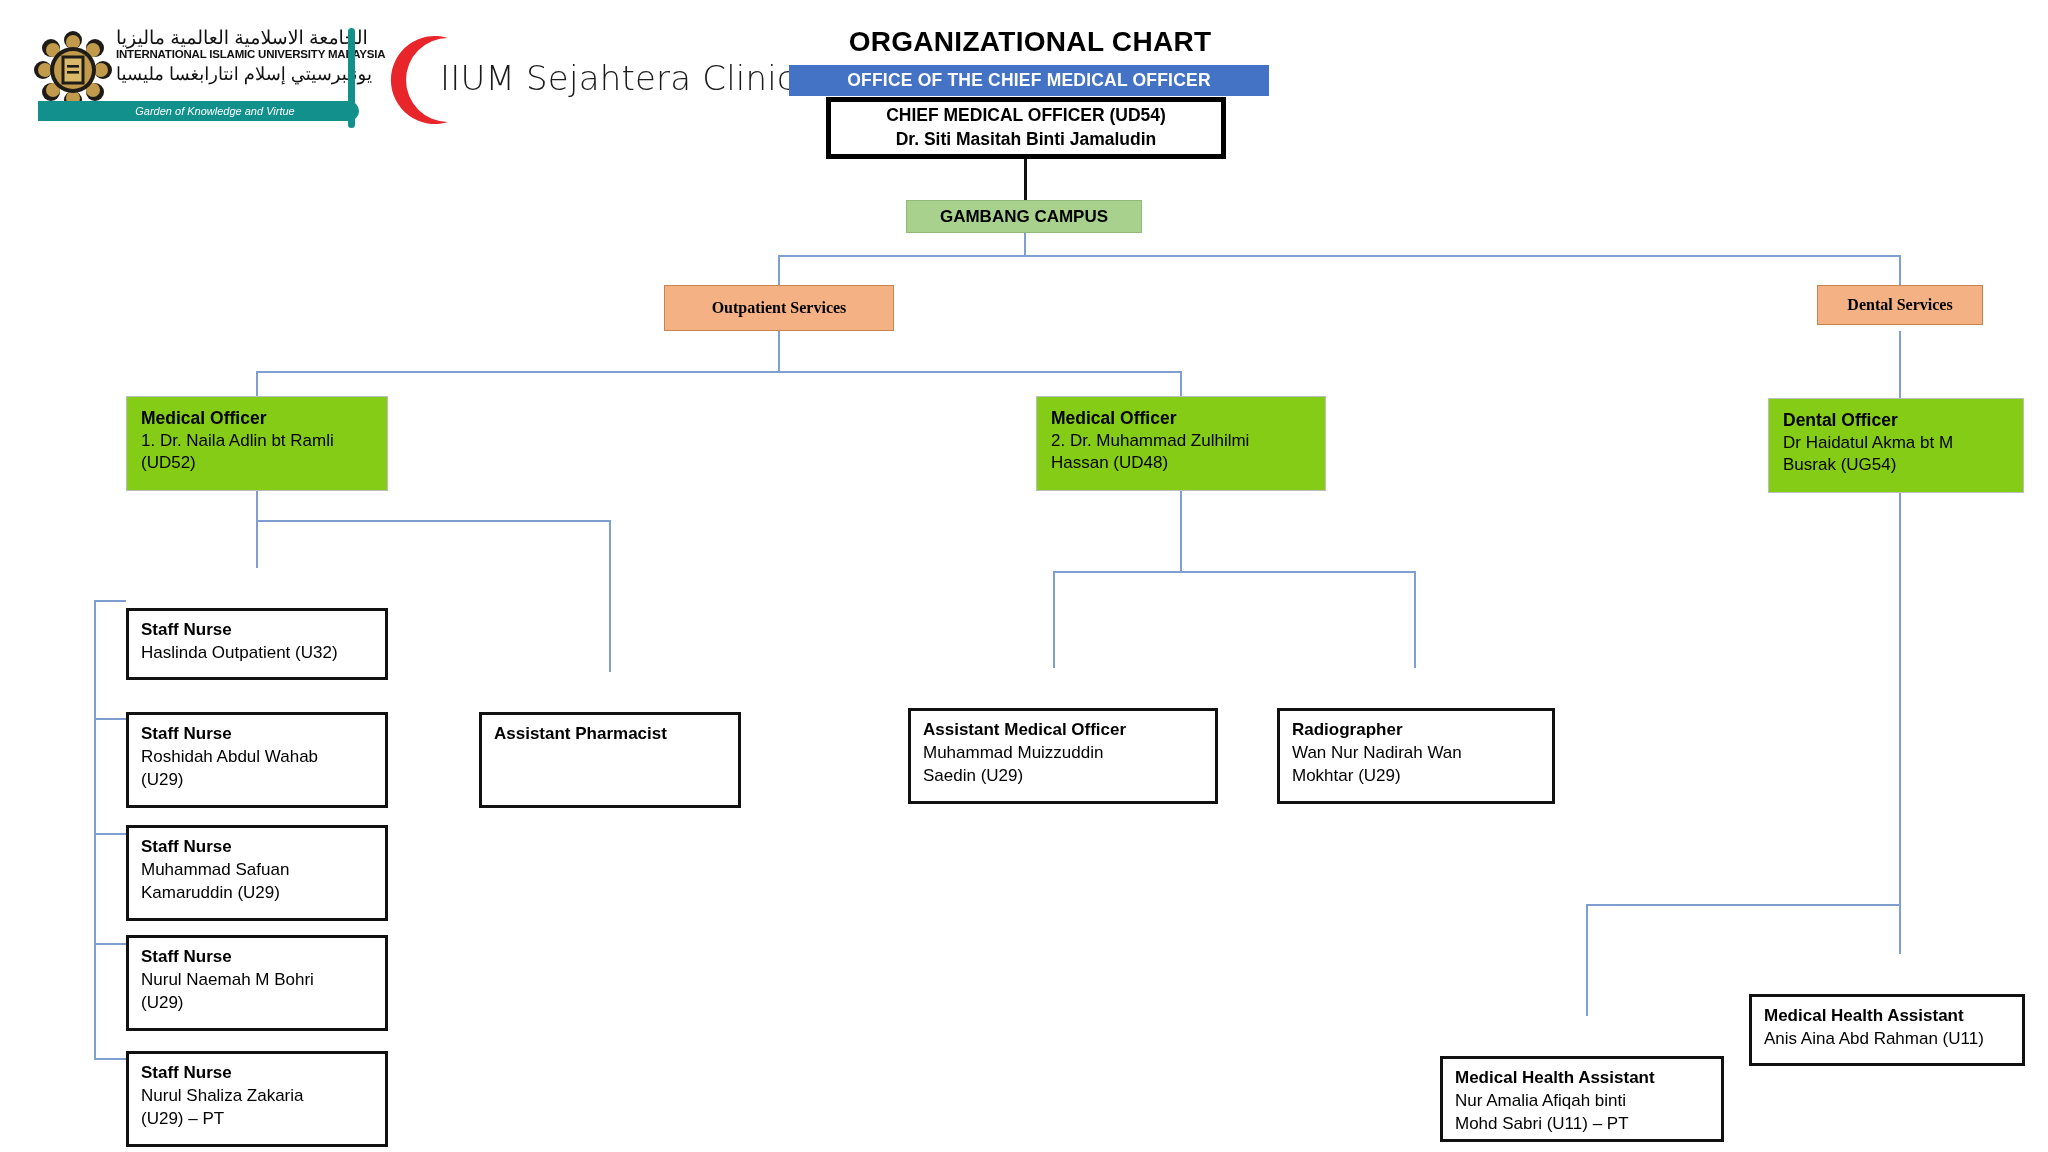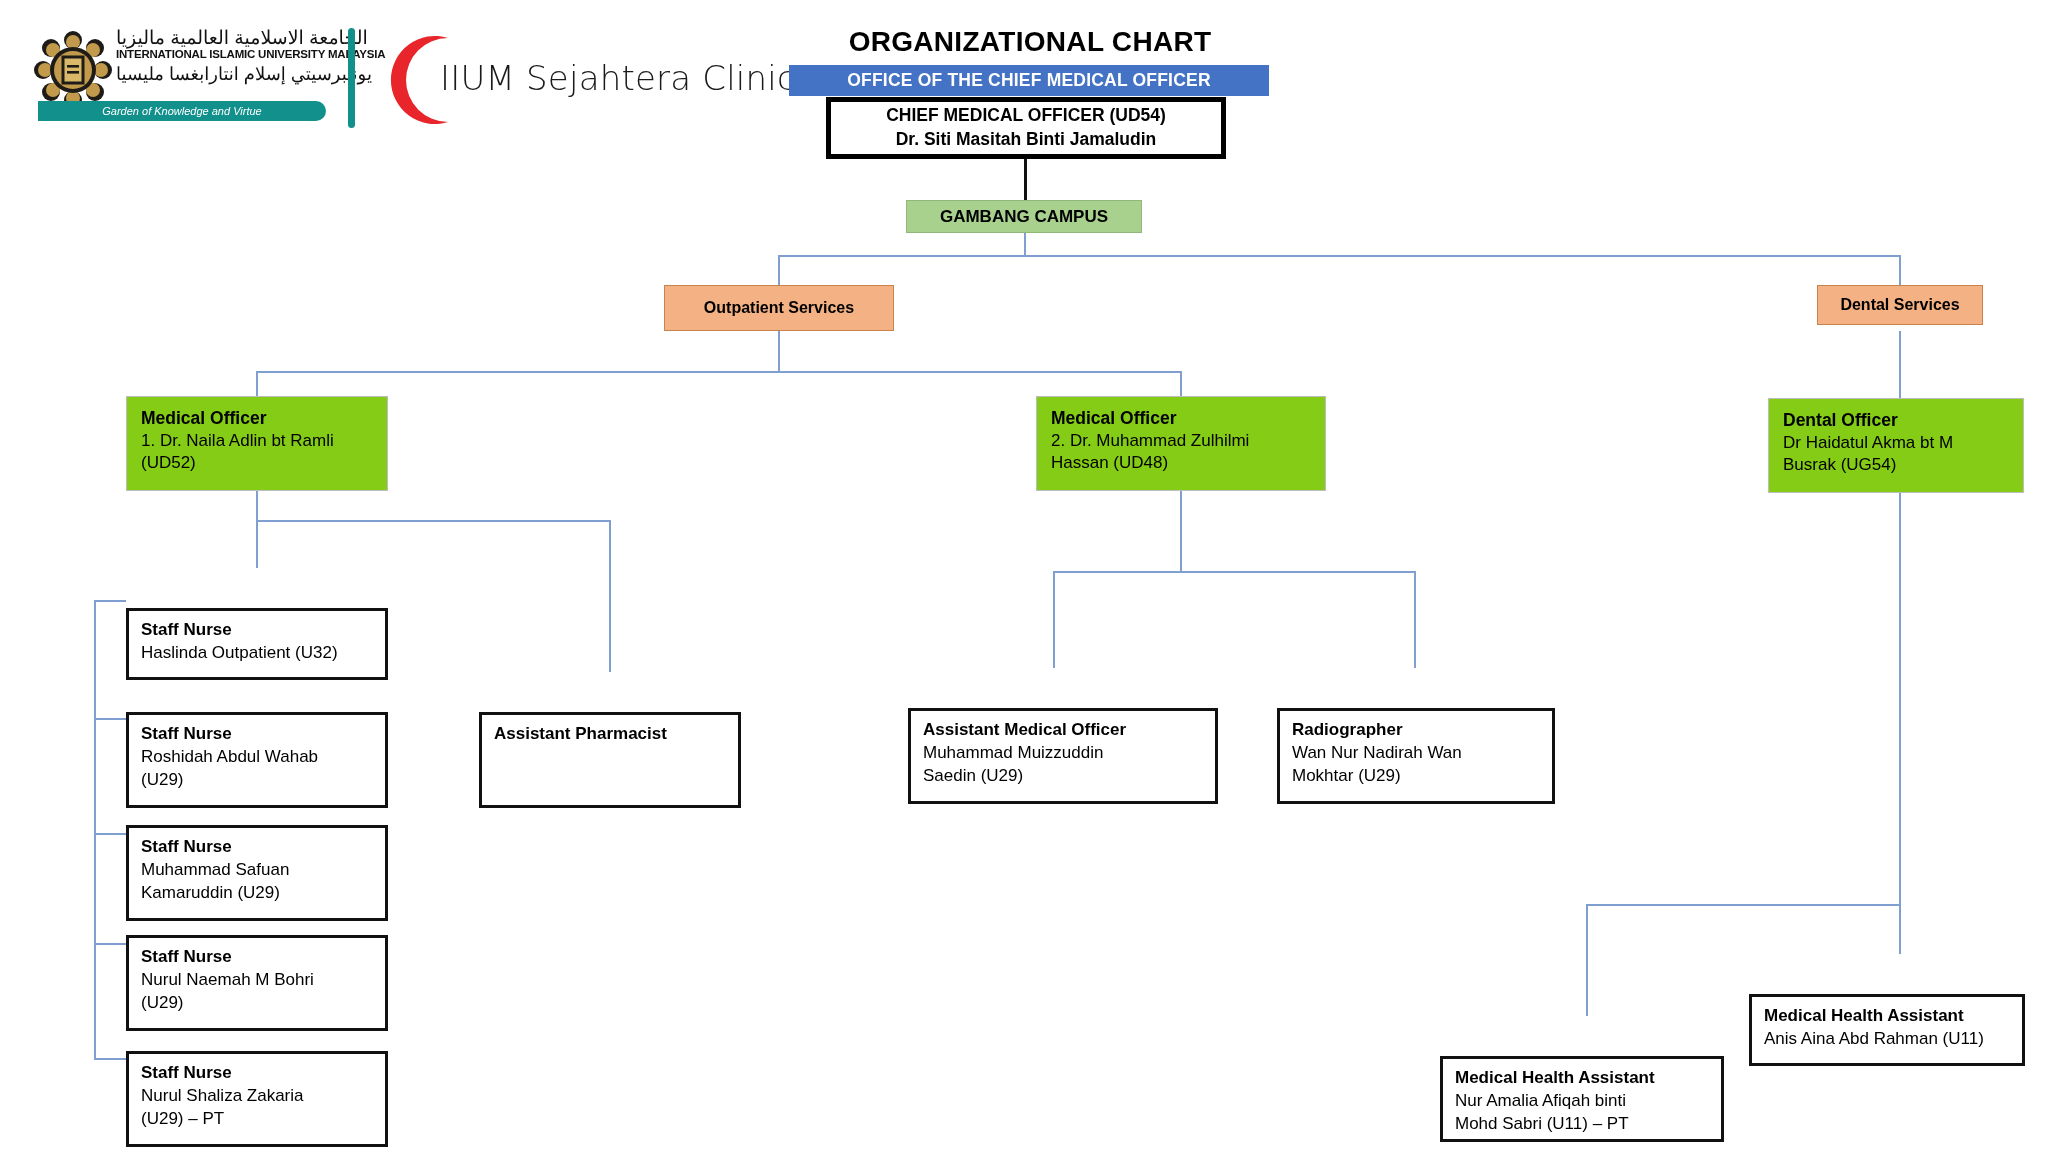--- a/index.html
+++ b/index.html
@@ -13,21 +13,21 @@
 
   
   #logo-area{left:30px;top:22px;width:760px;height:115px;}
   #iium-logo{left:0px;top:0px;width:300px;height:110px;}
   .iium-flower{position:absolute;left:4px;top:8px;width:78px;height:80px;}
   .ar-line{position:absolute;text-align:center;white-space:nowrap;}
   .ar-top{left:86px;top:4px;width:210px;font-size:19px;color:#111;letter-spacing:-1px;}
   .en-line{left:86px;top:26px;width:210px;font-size:11.5px;font-weight:bold;color:#111;letter-spacing:-0.2px;}
   .ar-bot{left:86px;top:41px;width:210px;font-size:18px;color:#111;letter-spacing:-1px;}
   .teal-bar{position:absolute;left:8px;top:79px;width:288px;height:20px;background:#12908c;
-    border-radius:0 10px 10px 0;}
+    border-radius:0 10px 10px 0;padding-left:33px;}
   .teal-bar span{display:block;text-align:center;color:#fff;font-size:11px;font-style:italic;line-height:20px;}
   #divider{left:318px;top:6px;width:7px;height:100px;background:#12908c;border-radius:4px;}
 
   #crescent-wrap{left:340px;top:10px;width:100px;height:96px;}
   #clinic-name{left:410px;top:36px;width:380px;font-size:34px;color:#1a1a1a;
     font-family:"DejaVu Sans", sans-serif;font-weight:300;letter-spacing:0.2px;white-space:nowrap;}
 
   
   #chart-title{left:790px;top:26px;width:480px;text-align:center;
     font-size:28px;font-weight:bold;letter-spacing:0.3px;}
@@ -37,21 +37,21 @@
   #cmo-box{left:826px;top:97px;width:400px;height:62px;border:5px solid #000;background:#fff;
     display:flex;flex-direction:column;align-items:center;justify-content:center;}
   #cmo-box div{font-size:17.5px;font-weight:bold;line-height:1.35;}
 
   
   #campus-box{left:906px;top:200px;width:236px;height:33px;background:#a9d18e;
     border:1px solid #8fb87a;display:flex;align-items:center;justify-content:center;}
   #campus-box span{font-size:17px;font-weight:bold;}
 
   
-  .svc{background:#f4b183;border:1px solid #c9834f;display:flex;align-items:center;justify-content:center;}
+  .svc{background:#f4b183;border:1px solid #c9834f;display:flex;align-items:center;justify-content:center;font-family:Liberation Serif, serif;}
   .svc span{font-size:16px;font-weight:bold;}
   #svc-outpatient{left:664px;top:285px;width:230px;height:46px;}
   #svc-dental{left:1817px;top:285px;width:166px;height:40px;justify-content:center;}
 
   
   .officer{background:#84cc16;border:1px solid #bdbdbd;padding:10px 14px 8px 14px;}
   .officer .role{font-size:17.5px;font-weight:bold;line-height:1.3;}
   .officer .person{font-size:17px;line-height:1.3;white-space:pre-line;}
   #off-mo1{left:126px;top:396px;width:262px;height:95px;}
   #off-mo2{left:1036px;top:396px;width:290px;height:95px;}

